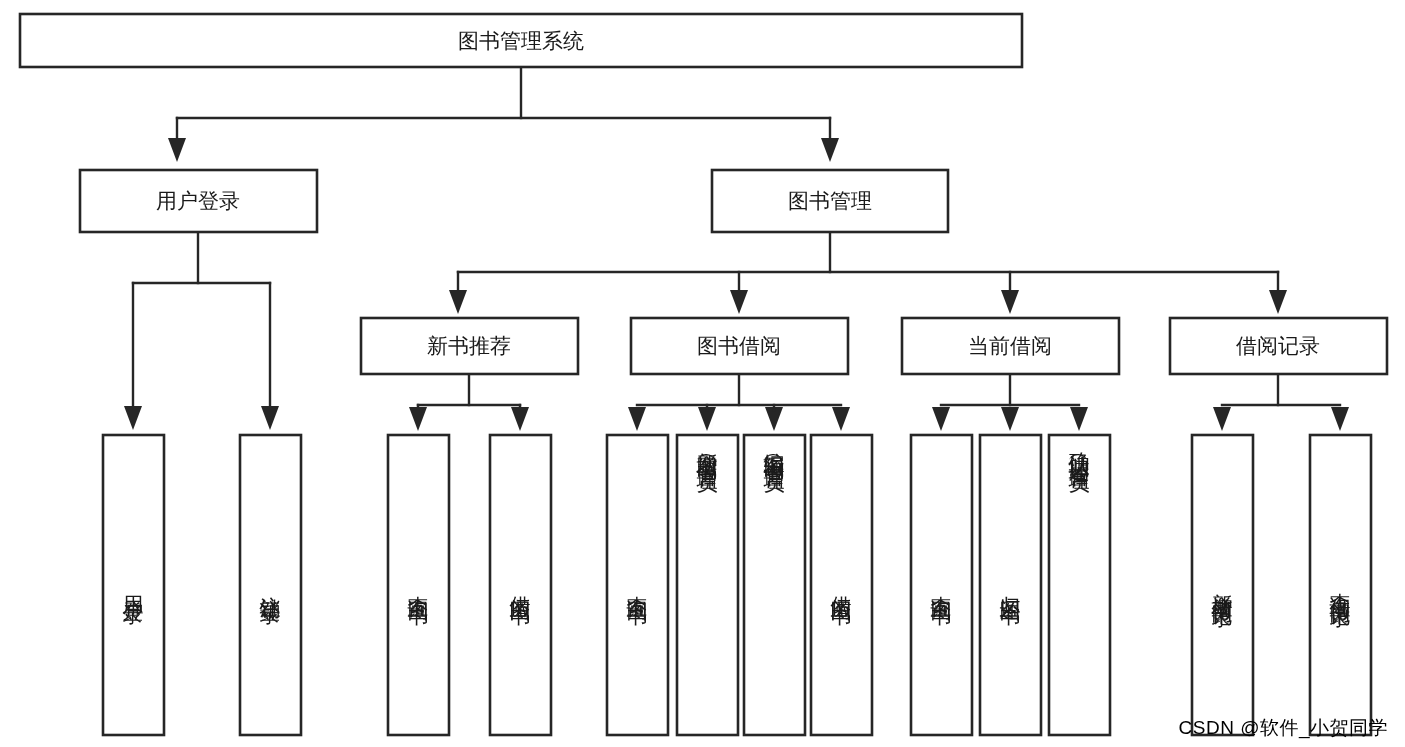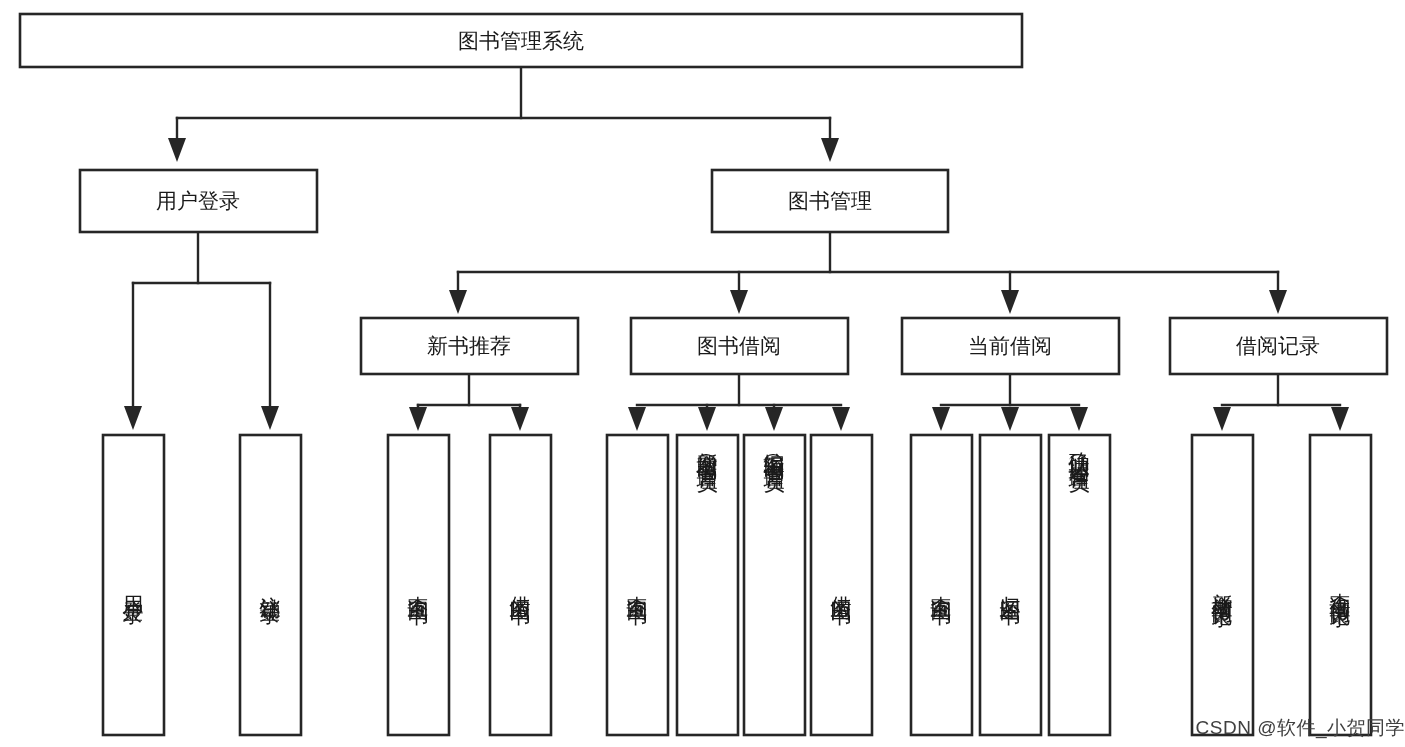--- a/index.html
+++ b/index.html
@@ -62,25 +62,25 @@
     text-orientation: upright;
     font-family: "Liberation Sans", "DejaVu Sans", sans-serif;
     font-size: 21px;
     line-height: 1.0;
     color: #1a1a1a;
     letter-spacing: 3px;
     white-space: nowrap;
   }
   #watermark {
     position: absolute;
-    right: 0;
+    right: 17px;
     bottom: 6px;
     font-family: "Liberation Sans", "DejaVu Sans", sans-serif;
     font-size: 19px;
-    color: #404040;
+    color: #000000;
     letter-spacing: 0.5px;
     white-space: nowrap;
   }
 </style>
 </head>
 <body>
 
 <div id="diagram-root">
 
   <svg id="flow-svg" viewBox="0 0 1405 747">

